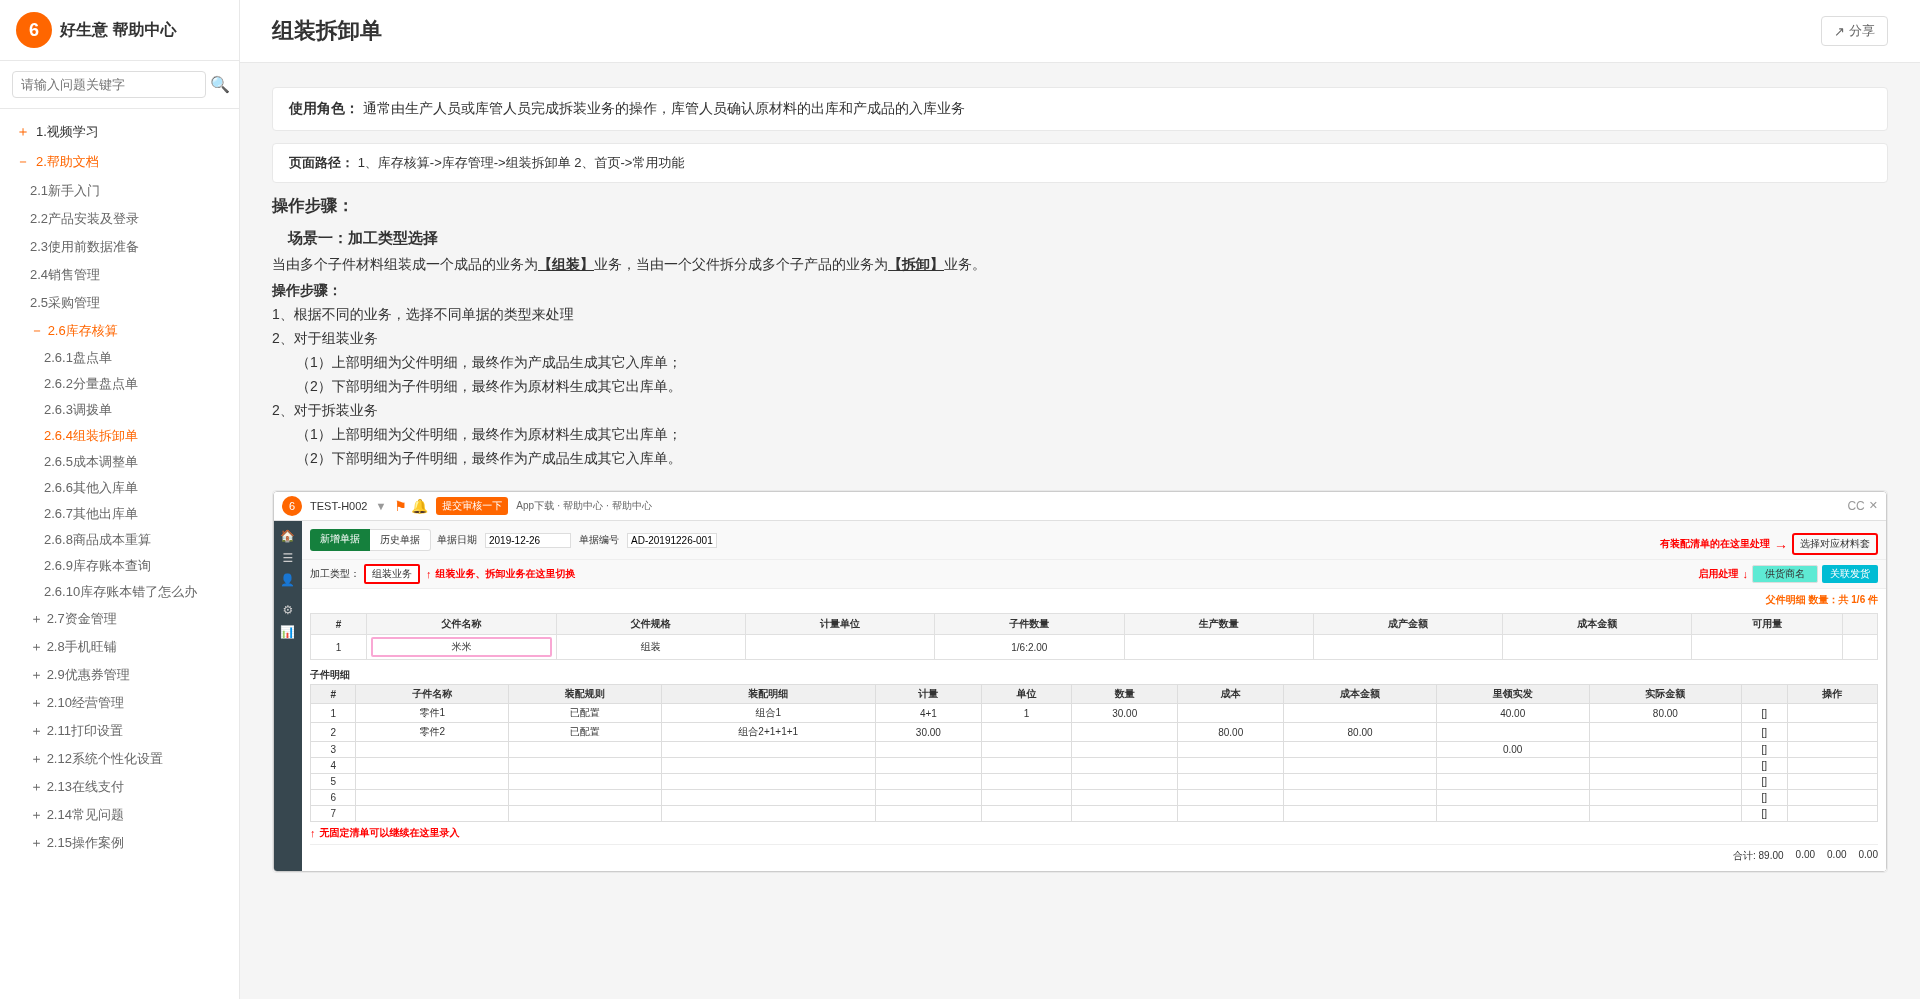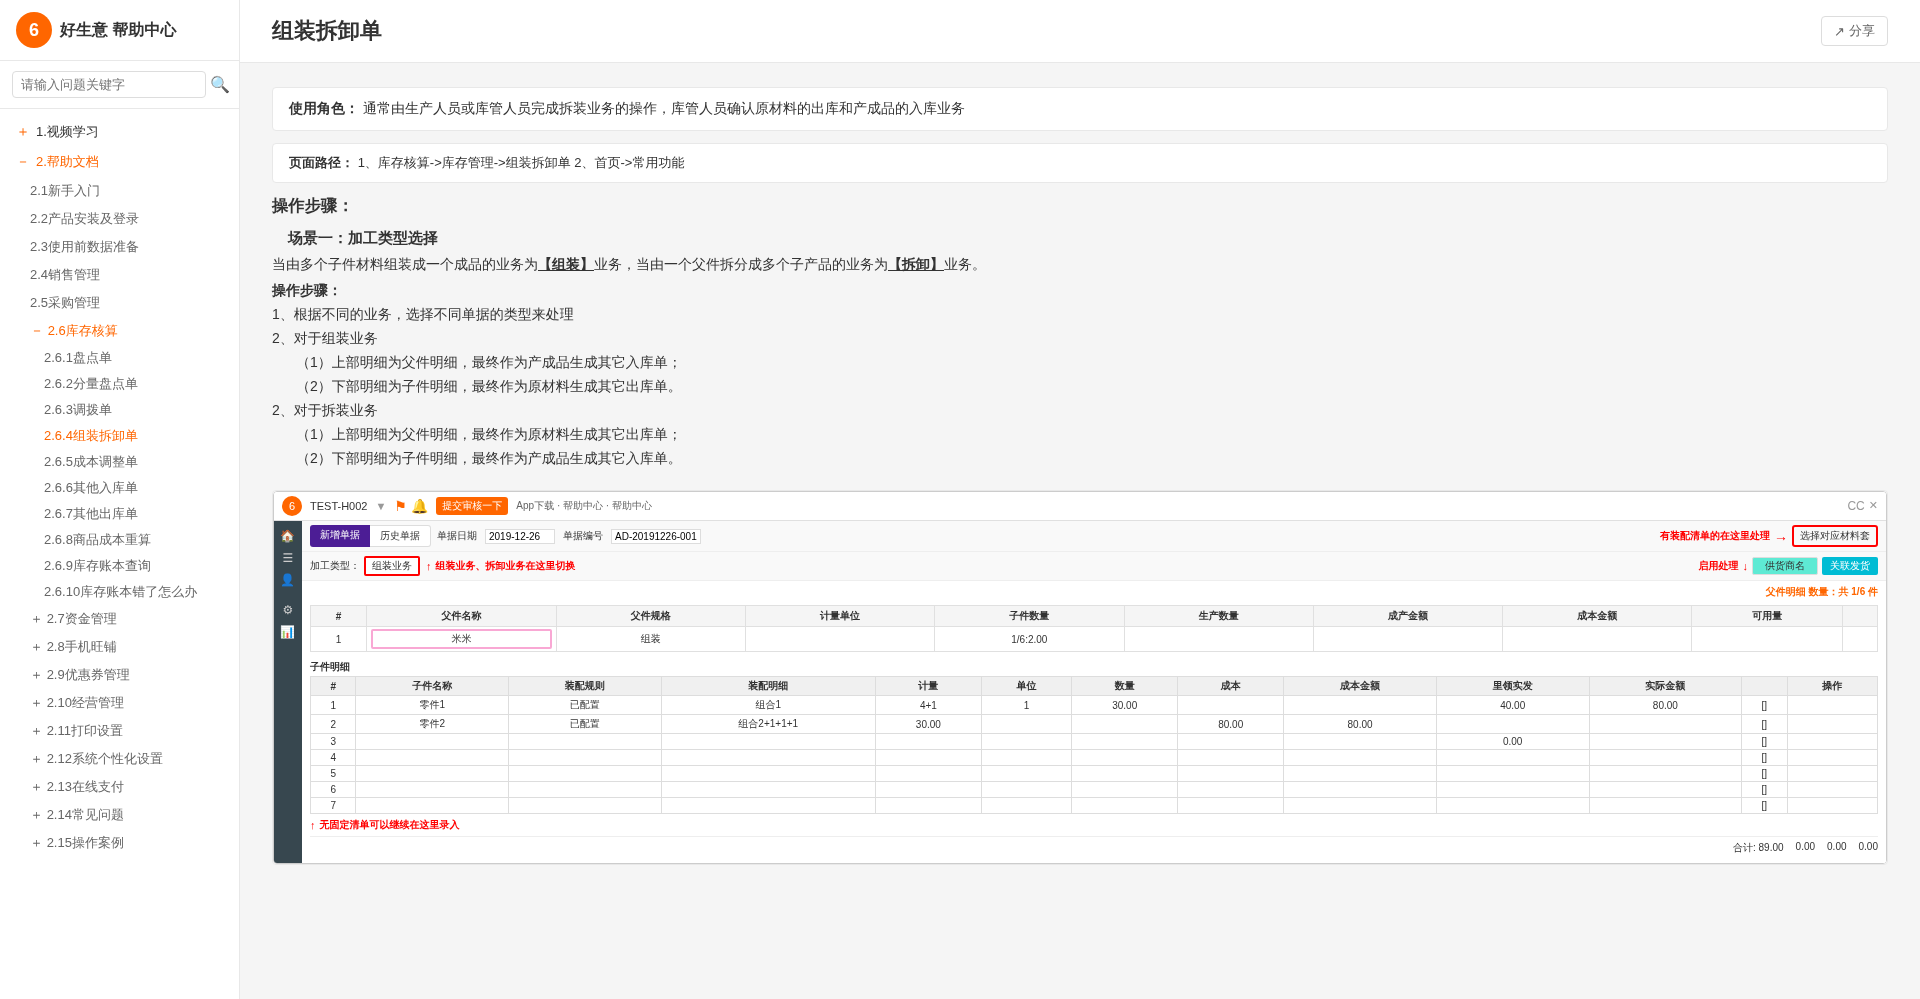--- a/index.html
+++ b/index.html
@@ -340,32 +340,32 @@
             <span style="color:#ccc;font-size:12px;">👤</span>
             <span style="color:#ccc;font-size:12px;margin-top:8px;">⚙</span>
             <span style="color:#ccc;font-size:12px;">📊</span>
           </div>
 
           <div style="flex:1;background:#fff;">
 
             <div style="display:flex;align-items:center;gap:6px;padding:4px 8px;background:#f9f9f9;border-bottom:1px solid #eee;">
 
               <div style="display:flex;gap:0;">
-                <div style="padding:3px 10px;font-size:10px;background:#4c1d95;color:#fff;border-radius:3px 0 0 3px;cursor:pointer;">新增单据</div>
+                <div style="padding:3px 10px;font-size:10px;background:#15803d;color:#fff;border-radius:3px 0 0 3px;cursor:pointer;">新增单据</div>
                 <div style="padding:3px 10px;font-size:10px;background:#fff;border:1px solid #ddd;border-left:none;border-radius:0 3px 3px 0;cursor:pointer;">历史单据</div>
               </div>
 
               <div style="display:flex;align-items:center;gap:8px;font-size:10px;">
                 <span>单据日期</span>
-                <input type="text" value="2019-12-26" style="width: 70px; border: 1px solid rgb(221, 221, 221); padding: 1px 3px; font-size: 10px;">
+                <input type="text" value="2019-12-26" style="width: 86px; border: 1px solid rgb(221, 221, 221); padding: 1px 3px; font-size: 10px;">
                 <span>单据编号</span>
                 <input type="text" value="AD-20191226-001" style="width: 90px; border: 1px solid rgb(221, 221, 221); padding: 1px 3px; font-size: 10px;">
               </div>
 
-              <div style="position:relative;display:flex;align-items:center;gap:4px;margin-left:auto;">
+              <div style="position:relative;display:flex;align-items:center;gap:4px;margin-left:auto;margin-top:8px;">
                 <span style="color:red;font-size:10px;font-weight:bold;">有装配清单的在这里处理</span>
                 <span class="arrow-right">→</span>
                 <div style="border:2px solid red;border-radius:3px;padding:2px 6px;font-size:10px;">
                   <span>选择对应材料套</span>
                 </div>
               </div>
             </div>
 
             <div style="display:flex;align-items:center;gap:6px;padding:4px 8px;background:#f9f9f9;border-bottom:1px solid #eee;">
               <div style="display:flex;align-items:center;gap:4px;">

